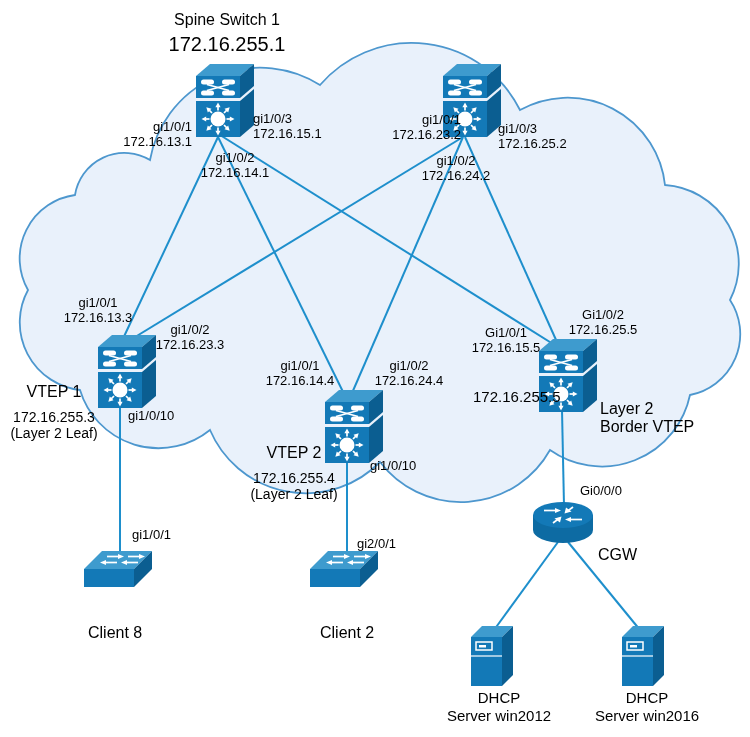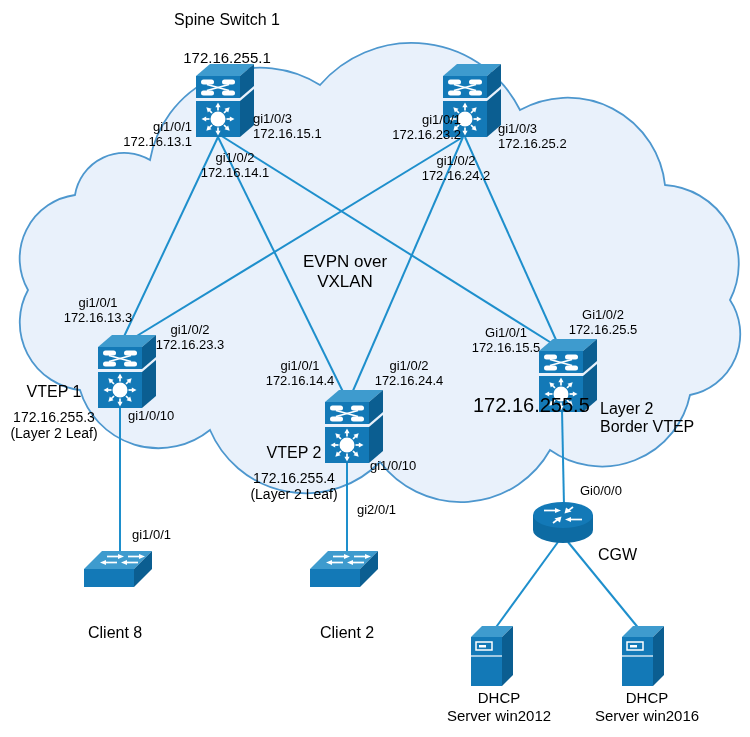--- a/index.html
+++ b/index.html
@@ -11,21 +11,21 @@
   .f-main{fill:var(--icon-blue);}
   .f-light{fill:var(--icon-blue-light);}
   .f-dark{fill:var(--icon-blue-dark);}
   .f-body{fill:var(--icon-blue-body);}
   .fw{fill:#fff;}
   .sw{stroke:#fff;fill:none;}
   .lbl{position:absolute;font-size:13px;line-height:15px;white-space:nowrap;}
   .ctr{transform:translateX(-50%);text-align:center;}
   .rgt{text-align:right;}
   .node-title{font-size:16px;line-height:18px;}
-  .node-ip{font-size:15px;line-height:17px;margin-top:20px;}
+  .node-ip{font-size:20px;line-height:17px;margin-top:7px;}
   .node-role{font-size:14px;line-height:16px;}
   .node-ip-sm{font-size:14px;line-height:16px;margin-top:8px;}
   .big{font-size:16px;line-height:18px;margin-top:36px;}
   .evpn{font-size:17px;line-height:20px;}
   .srv{font-size:15px;line-height:18px;}
 </style>
 </head>
 <body>
 
 <div id="stage">
@@ -143,24 +143,20 @@
     <use href="#sym-rt" x="532" y="500" width="62" height="46"></use>
     <use href="#sym-sv" x="471" y="626" width="42" height="62"></use>
     <use href="#sym-sv" x="622" y="626" width="42" height="62"></use>
   </svg>
 
   <div class="lbl ctr" style="left:227px;top:11px">
     <div class="node-title">Spine Switch 1</div>
     <div class="node-ip">172.16.255.1</div>
   </div>
 
-  <div class="lbl ctr evpn" style="left:345px;top:252px">
-    <div>EVPN over</div>
-    <div>VXLAN</div>
-  </div>
 
   <div class="lbl rgt" style="right:558px;top:119px">
     <div>gi1/0/1</div>
     <div>172.16.13.1</div>
   </div>
   <div class="lbl" style="left:253px;top:111px">
     <div>gi1/0/3</div>
     <div>172.16.15.1</div>
   </div>
   <div class="lbl ctr" style="left:235px;top:150px">
@@ -201,38 +197,38 @@
     <div>172.16.15.5</div>
   </div>
   <div class="lbl ctr" style="left:603px;top:307px">
     <div>Gi1/0/2</div>
     <div>172.16.25.5</div>
   </div>
 
   <div class="lbl" style="left:128px;top:408px">gi1/0/10</div>
   <div class="lbl" style="left:370px;top:458px">gi1/0/10</div>
   <div class="lbl" style="left:132px;top:527px">gi1/0/1</div>
-  <div class="lbl" style="left:357px;top:502px">gi2/0/1</div>
+  <div class="lbl" style="left:357px;top:536px">gi2/0/1</div>
   <div class="lbl" style="left:580px;top:483px">Gi0/0/0</div>
 
   <div class="lbl ctr" style="left:54px;top:383px">
     <div class="node-title">VTEP 1</div>
     <div class="node-ip-sm">172.16.255.3</div>
     <div class="node-role">(Layer 2 Leaf)</div>
   </div>
   <div class="lbl ctr" style="left:294px;top:444px">
     <div class="node-title">VTEP 2</div>
     <div class="node-ip-sm">172.16.255.4</div>
     <div class="node-role">(Layer 2 Leaf)</div>
   </div>
   <div class="lbl big" style="left:600px;top:364px">
     <div>Layer 2</div>
     <div>Border VTEP</div>
   </div>
-  <div class="lbl" style="left:473px;top:398px;font-size:20px">172.16.255.5</div>
+  <div class="lbl" style="left:473px;top:389px;font-size:15px">172.16.255.5</div>
   <div class="lbl big" style="left:598px;top:510px">CGW</div>
   <div class="lbl big" style="left:88px;top:588px">Client 8</div>
   <div class="lbl big" style="left:320px;top:588px">Client 2</div>
   <div class="lbl ctr srv" style="left:499px;top:689px">
     <div>DHCP</div>
     <div>Server win2012</div>
   </div>
   <div class="lbl ctr srv" style="left:647px;top:689px">
     <div>DHCP</div>
     <div>Server win2016</div>

